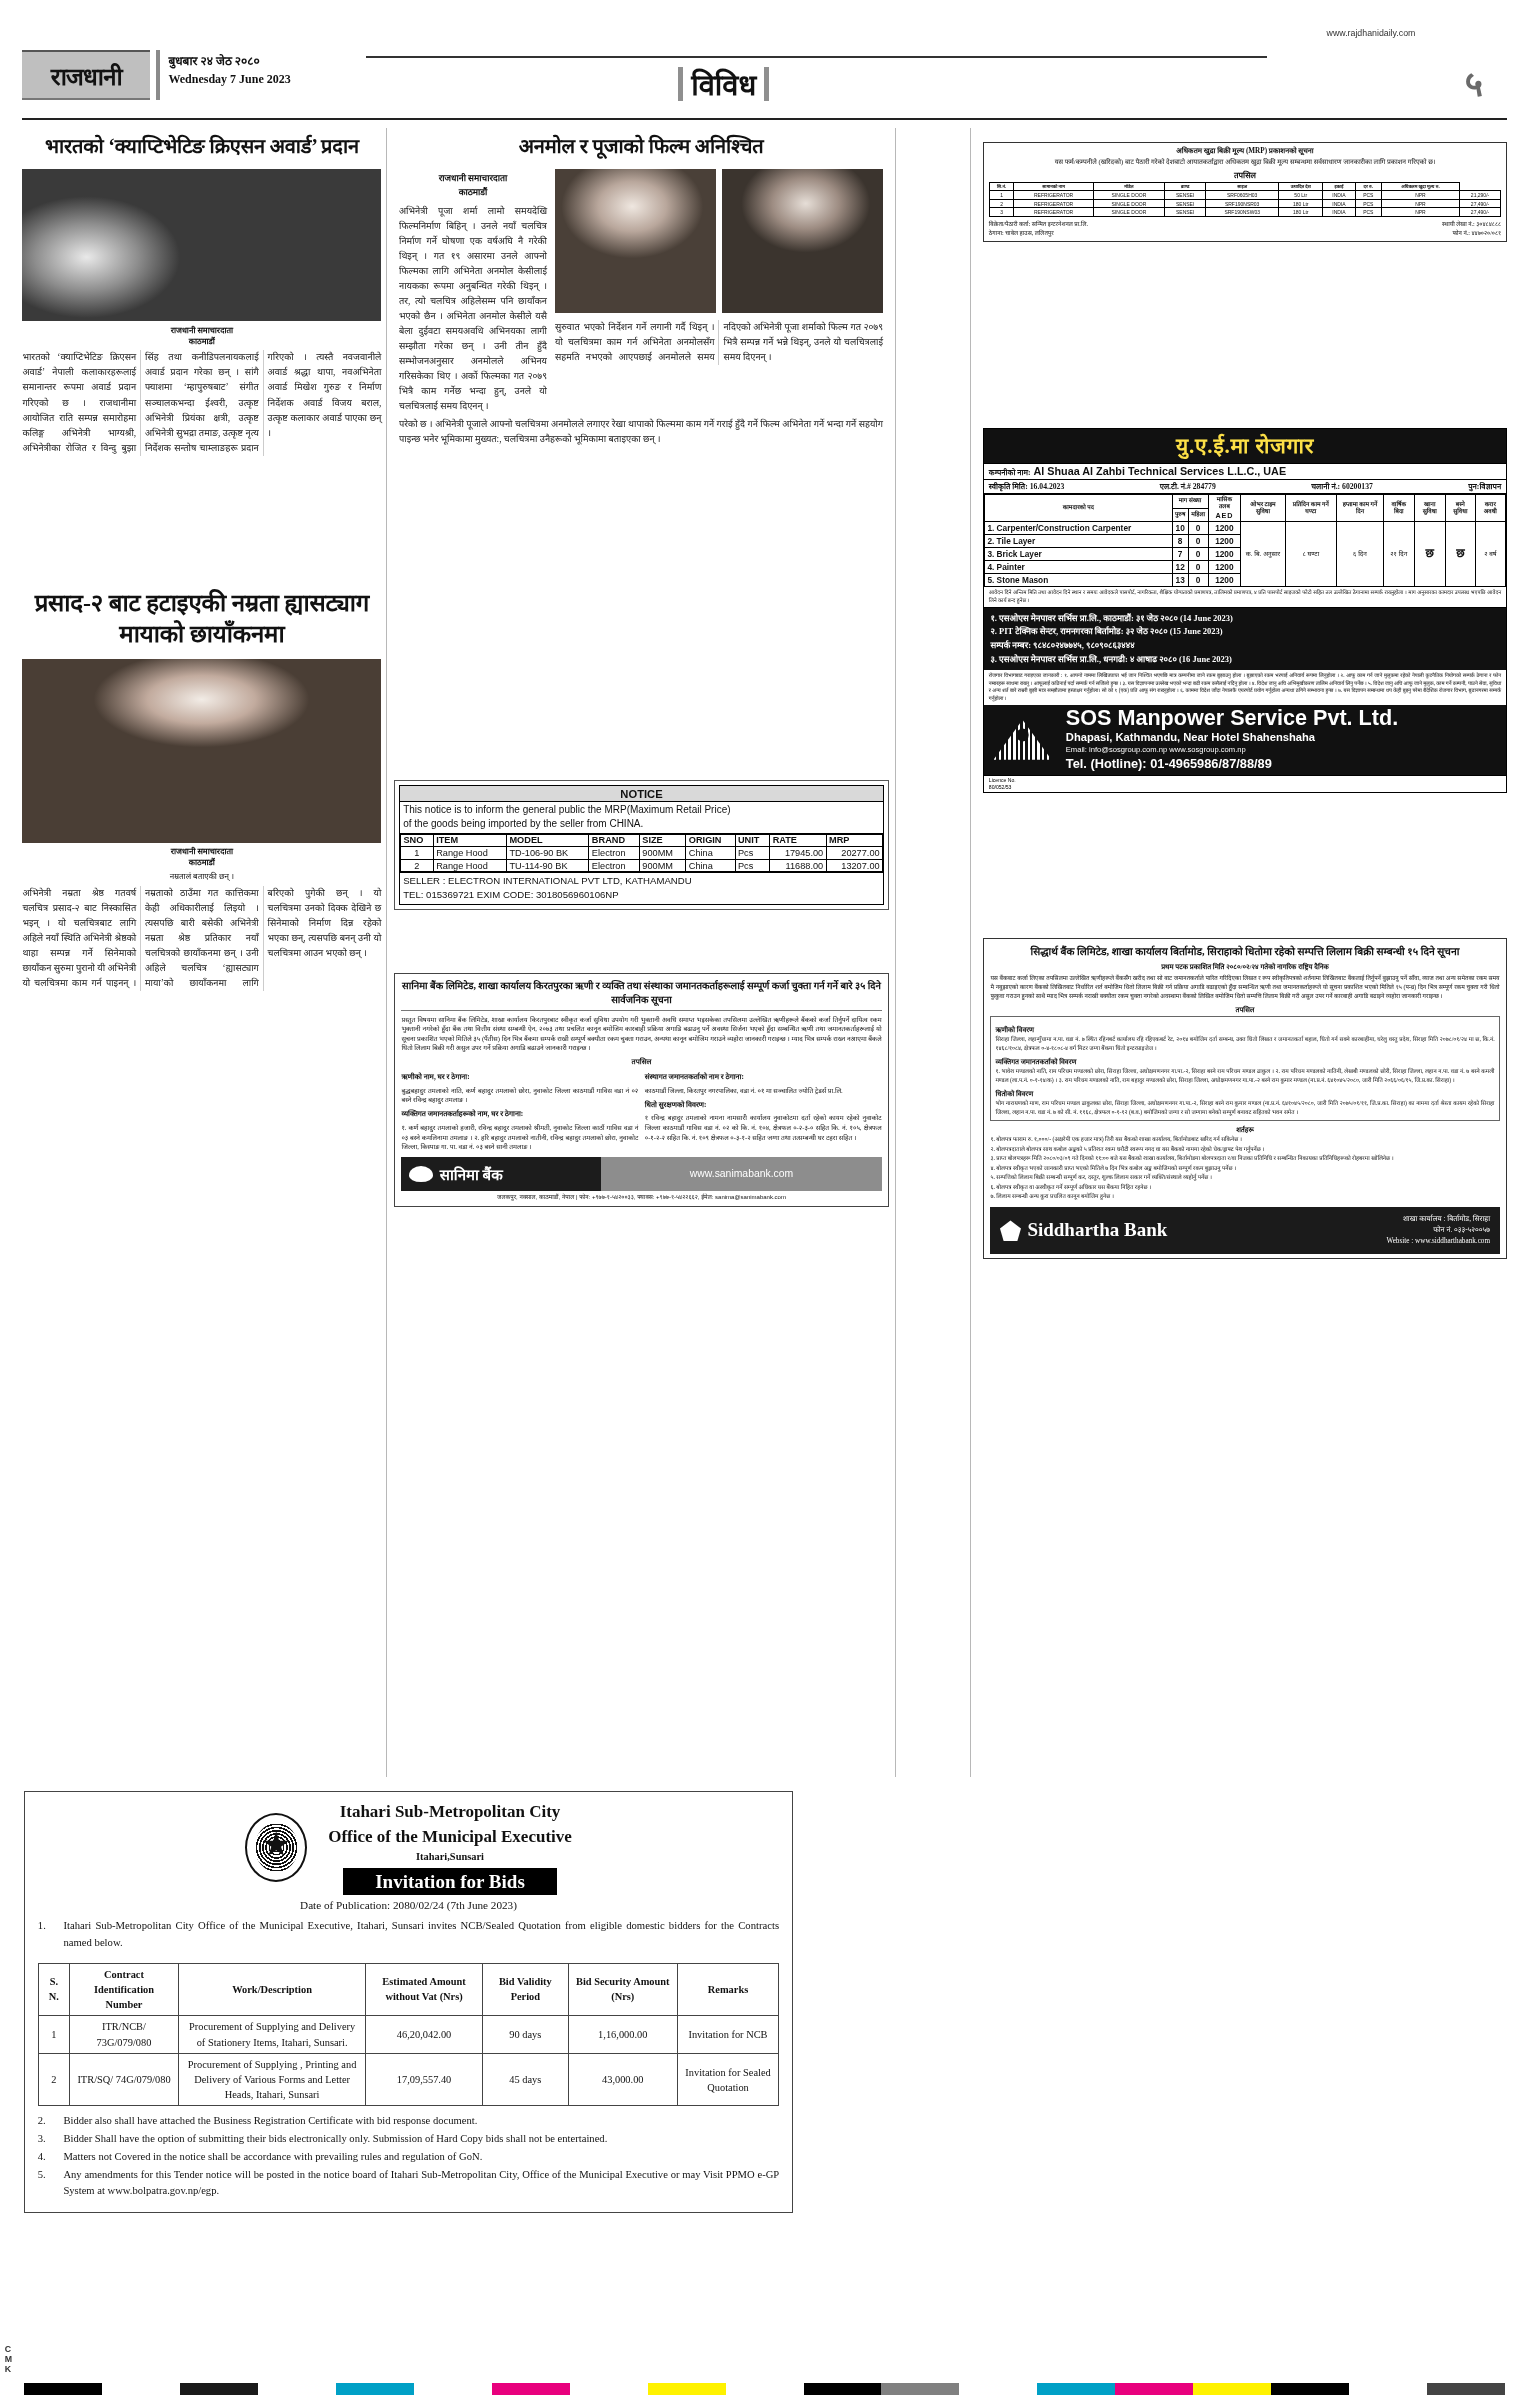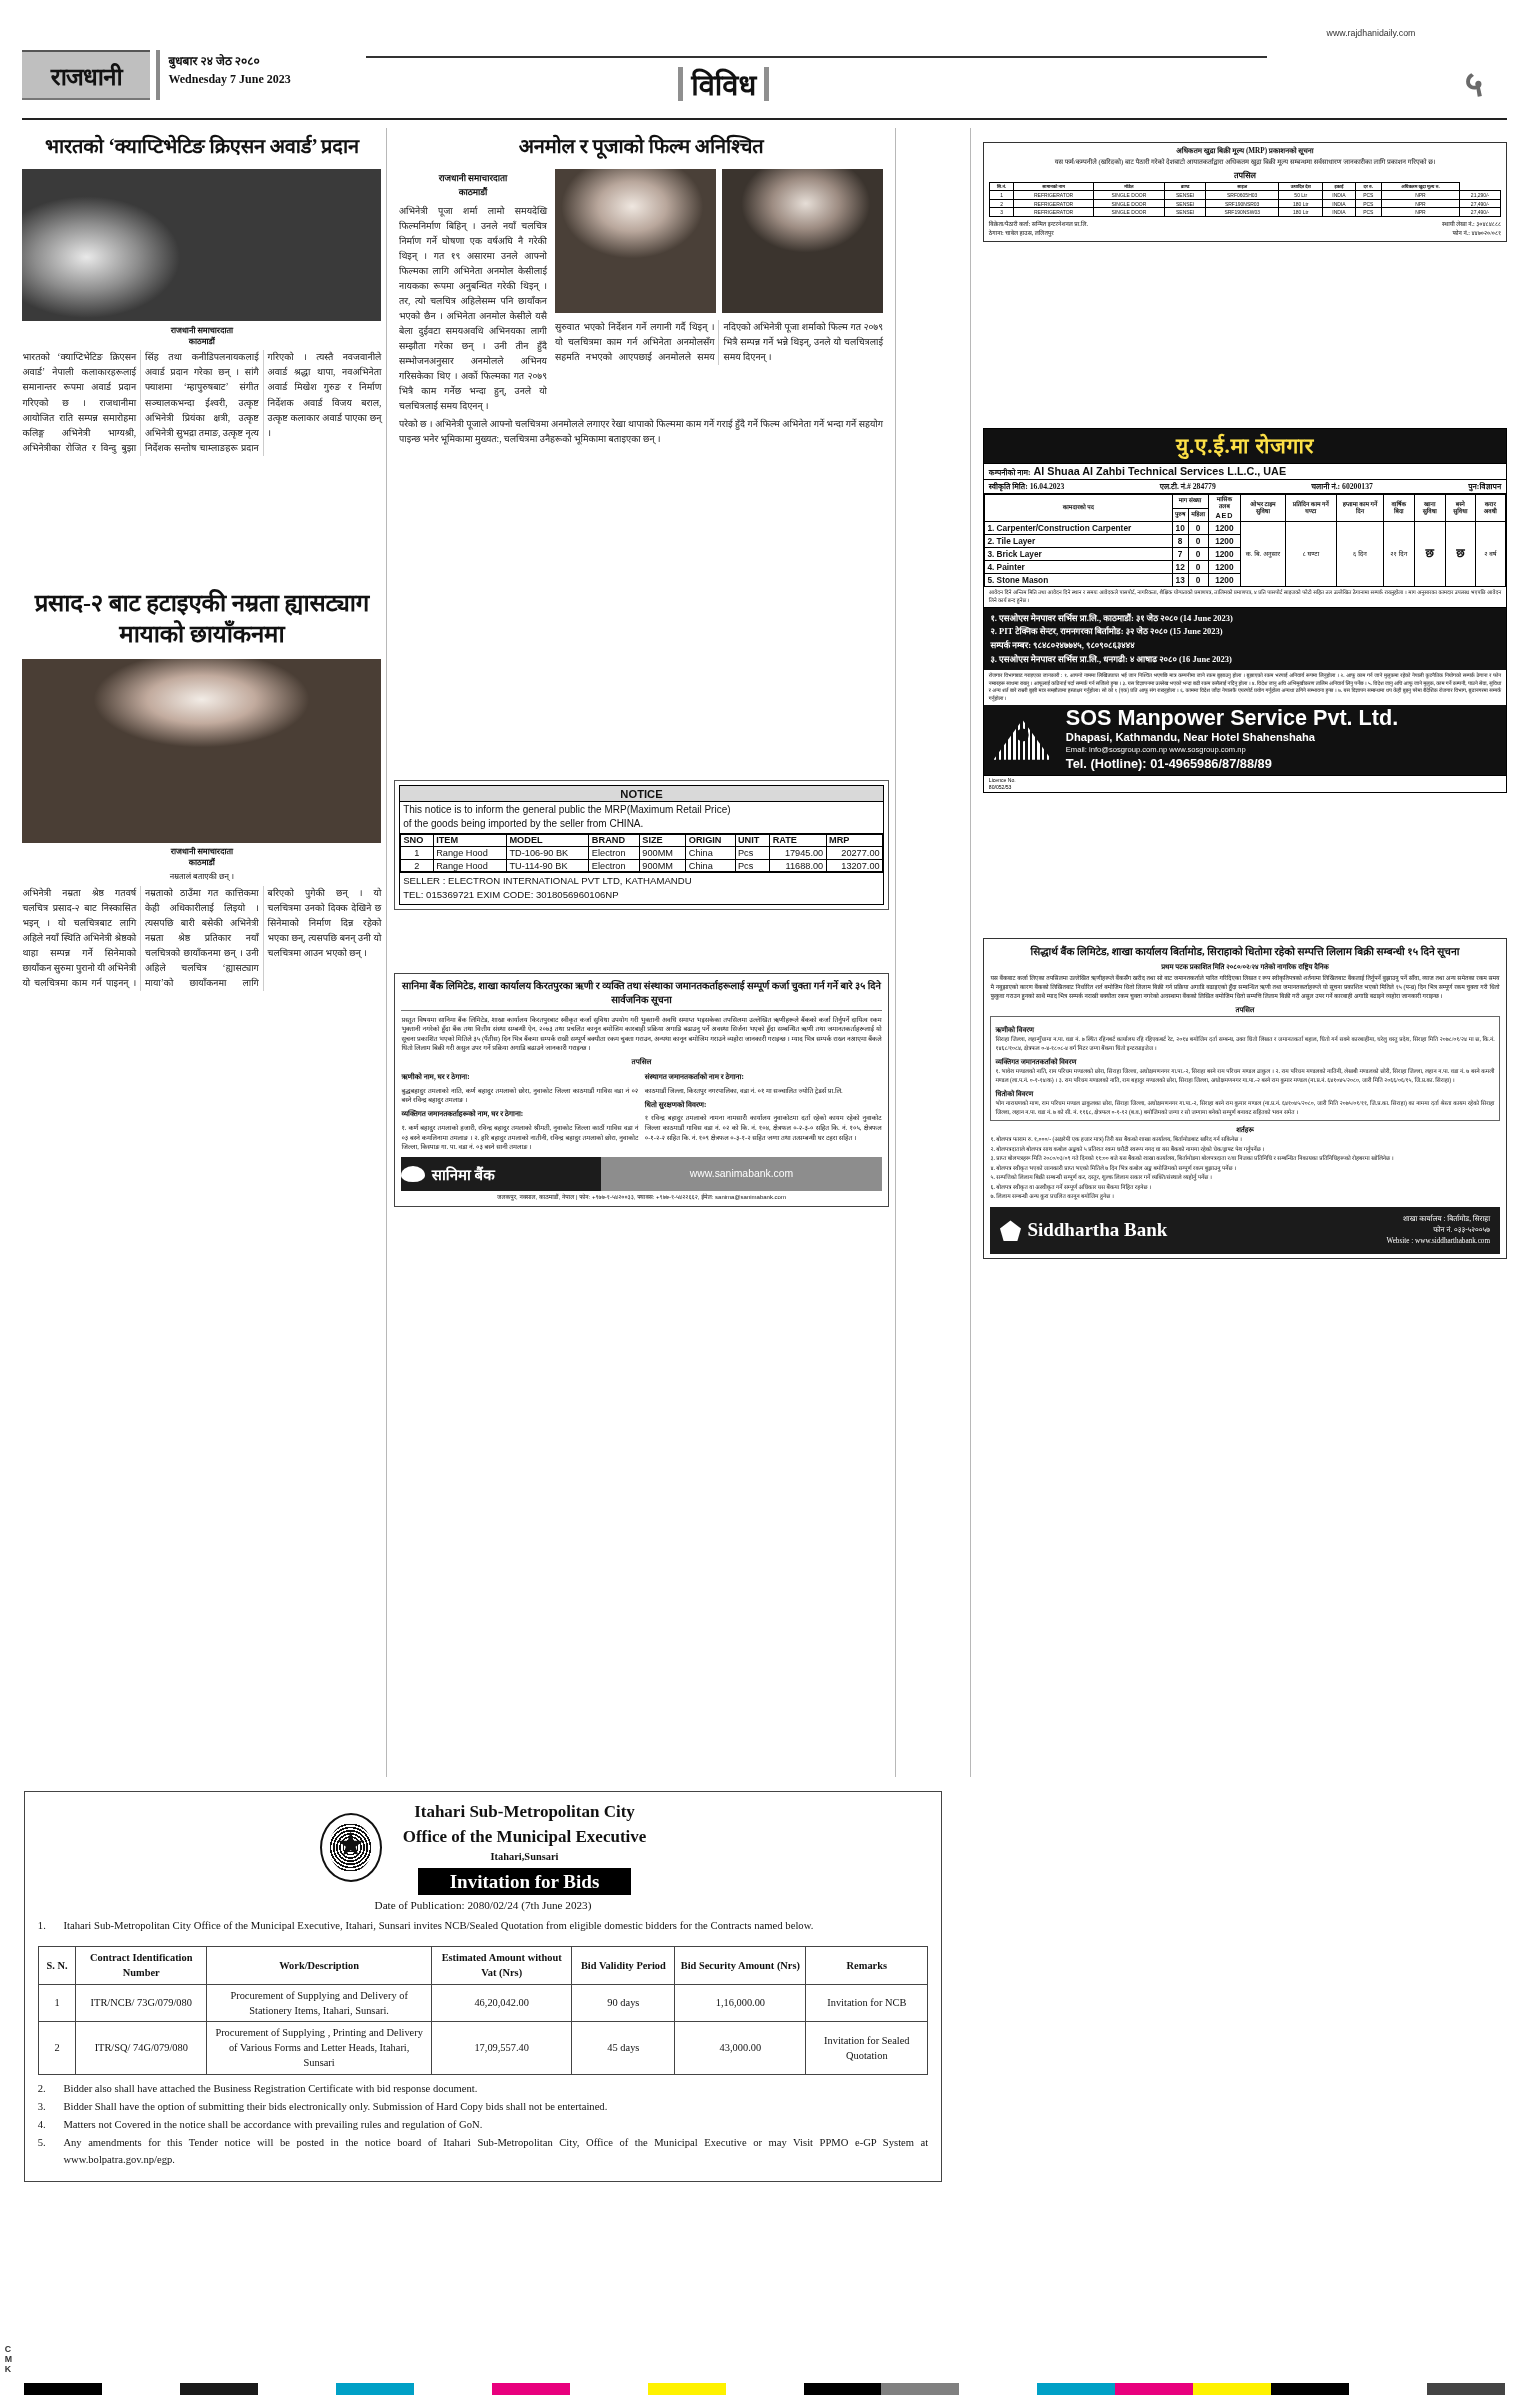--- a/index.html
+++ b/index.html
@@ -104,21 +104,21 @@
   .sanima { position:absolute; left:394px; top:973px; width:495px; border:0.8px solid #444; padding:4.8px 6.4px; }
   .sanima-title {
     font-family:"Liberation Serif", serif; font-weight:bold; font-size:9.8px;
     text-align:center; line-height:1.45; padding-bottom:3.2px; border-bottom:0.8px solid #777;
   }
   .sanima-body { font-family:"Liberation Serif", serif; font-size:6.6px; line-height:1.46; text-align:justify; padding-top:3.2px; }
   .sanima-sub { font-family:"Liberation Serif", serif; font-weight:bold; font-size:7.2px; text-align:center; margin:3.2px 0 1.6px; }
   .sanima-cols { display:flex; gap:6.4px; }
   .sanima-cols > div { flex:1; }
   .sanima-foot { margin-top:4.8px; display:flex; align-items:center; background:#1c1c1c; color:#fff; height:34px; }
-  .sanima-logo { flex:0 0 200px; display:flex; align-items:center; gap:6.4px; padding-left:0; font-weight:bold; font-size:15px; font-family:"Liberation Serif", serif; }
+  .sanima-logo { flex:0 0 200px; display:flex; align-items:center; gap:6.4px; padding-left:8px; font-weight:bold; font-size:15px; font-family:"Liberation Serif", serif; }
   .sanima-url { flex:1; background:#8d8d8d; height:34px; display:flex; align-items:center; justify-content:center; font-size:10.4px; color:#fff; }
   .sanima-addr { font-size:6px; text-align:center; padding-top:2.4px; line-height:1.4; }
 
   
   .mrp-ad { position:absolute; left:983px; top:142px; width:524px; border:0.8px solid #333; padding:3.2px 4.8px; }
   .mrp-ad-head { font-family:"Liberation Serif", serif; font-size:6.7px; line-height:1.5; text-align:center; }
   .mrp-ad-head b { font-size:7.2px; }
   .mrp-ad-sub { font-family:"Liberation Serif", serif; font-weight:bold; font-size:8px; text-align:center; margin:2.4px 0 1.6px; }
   table.mrpad { border-collapse:collapse; width:100%; font-size:5px; font-family:"Liberation Sans", sans-serif; }
   table.mrpad th, table.mrpad td { border:0.8px solid #000; padding:0.8px 1.6px; text-align:center; line-height:1.22; }
@@ -160,21 +160,21 @@
   .sid-box { border:0.8px solid #666; padding:3.2px 4px; margin-top:2.4px; }
   .sid-cols { display:flex; gap:6.4px; }
   .sid-cols > div { flex:1; }
   .sid-list { font-family:"Liberation Serif", serif; font-size:5.8px; line-height:1.5; text-align:justify; }
   .sid-foot { margin-top:6.4px; display:flex; align-items:center; justify-content:space-between; background:#1b1b1b; color:#fff; padding:6.4px 9.6px; }
   .sid-logo { font-family:"Liberation Serif", serif; font-size:19px; font-weight:bold; display:flex; align-items:flex-end; gap:6.4px; }
   .sid-logo .mark { width:21px; height:21px; background:#fff; clip-path:polygon(50% 0,100% 38%,82% 100%,18% 100%,0 38%); }
   .sid-contact { font-family:"Liberation Serif", serif; font-size:7.2px; line-height:1.55; text-align:right; }
 
   
-  .bid { position:absolute; left:24px; top:1791px; width:918px; border:1.2px solid #444; padding:8px 12.8px 11.2px; }
+  .bid { position:absolute; left:24px; top:1791px; width:769px; border:1.2px solid #444; padding:8px 12.8px 11.2px; }
   .bid-head { display:flex; align-items:center; justify-content:center; gap:21px; }
   .bid-seal { width:62px; height:69px; position:relative; flex:0 0 62px; }
   .bid-seal .ring { position:absolute; inset:0; border-radius:50%; border:2.4px solid #111; }
   .bid-seal .inner { position:absolute; inset:9.6px; border-radius:50%; background:repeating-radial-gradient(circle at 50% 50%, #111 0 1.6px, #fff 1.6px 3.2px); }
   .bid-seal .star { position:absolute; left:50%; top:46%; transform:translate(-50%,-50%); width:27px; height:27px; background:#111; clip-path:polygon(50% 0,61% 35%,98% 35%,68% 57%,79% 91%,50% 70%,21% 91%,32% 57%,2% 35%,39% 35%); }
   .bid-titles { text-align:center; }
   .bid-t1 { font-family:"Liberation Serif", serif; font-weight:bold; font-size:17px; line-height:1.45; }
   .bid-t2 { font-family:"Liberation Serif", serif; font-weight:bold; font-size:17px; line-height:1.45; }
   .bid-t3 { font-family:"Liberation Serif", serif; font-weight:bold; font-size:10.4px; line-height:1.6; }
   .bid-ifb { display:inline-block; background:#000; color:#fff; font-family:"Liberation Serif", serif; font-weight:bold; font-size:19px; padding:2.4px 32px; margin-top:2.4px; }

